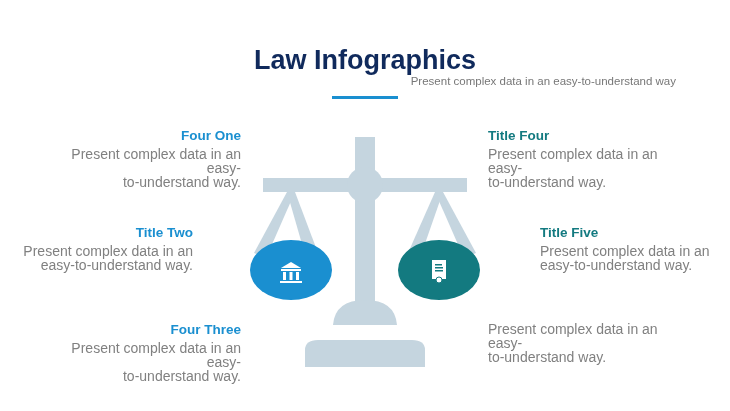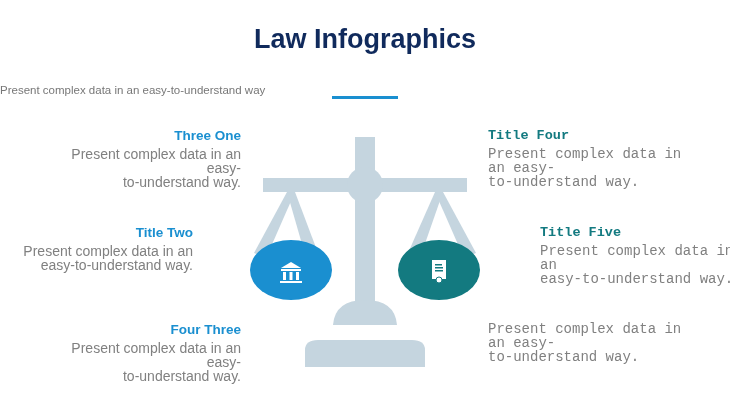--- a/index.html
+++ b/index.html
@@ -1,26 +1,26 @@
 <!DOCTYPE html>
 <html><head>
 <meta charset="utf-8">
 <style>
   * { margin:0; padding:0; box-sizing:border-box; }
   html, body { width:730px; height:411px; background:#ffffff; overflow:hidden; }
   body { position:relative; font-family:"Liberation Sans", sans-serif; }
-  .title { position:absolute; left:0; width:730px; top:24px; text-align:center; font-size:27px; font-weight:bold; color:#102a5c; }
-  .subtitle { position:absolute; left:0; width:676px; top:84px; text-align:left; font-size:11.5px; color:#777; }
+  .title { position:absolute; left:0; width:730px; top:45px; text-align:center; font-size:27px; font-weight:bold; color:#102a5c; }
+  .subtitle { position:absolute; left:0; width:676px; top:75px; text-align:right; font-size:11.5px; color:#777; }
   .underline { position:absolute; left:332px; top:96px; width:66px; height:3px; background:#1a8fd0; }
   .item { position:absolute; width:200px; }
   .item .h { font-size:13.5px; font-weight:bold; margin-bottom:4px; }
   .item .d { font-size:14px; color:#808080; line-height:14px; }
   .left { text-align:right; }
   .left .h { color:#1a8fd0; }
-  .right { text-align:left;font-family:Liberation Mono, monospace; }
+  .right { text-align:left; }
   .right .h { color:#137a80; }
   svg.scale { position:absolute; left:0; top:0; }
 </style>
 </head>
 <body>
 
 <div class="title">Law Infographics</div>
 <div class="subtitle">Present complex data in an easy-to-understand way</div>
 <div class="underline"></div>
 
@@ -56,21 +56,21 @@
   <g>
     <rect x="432" y="260" width="14" height="19" fill="#ffffff"></rect>
     <rect x="435" y="264" width="7" height="1.5" fill="#137a80"></rect>
     <rect x="435" y="267" width="8" height="1.5" fill="#137a80"></rect>
     <rect x="435" y="270" width="8" height="1.5" fill="#137a80"></rect>
     <circle cx="439" cy="280" r="3" fill="#ffffff" stroke="#137a80" stroke-width="1"></circle>
   </g>
 </svg>
 
 <div class="item left" style="left:41px; top:128px;">
-  <div class="h">Three One</div>
+  <div class="h">Four One</div>
   <div class="d">Present complex data in an easy-</div>
   <div class="d">to-understand way.</div>
 </div>
 <div class="item left" style="left:-7px; top:225px;">
   <div class="h">Title Two</div>
   <div class="d">Present complex data in an</div>
   <div class="d">easy-to-understand way.</div>
 </div>
 <div class="item left" style="left:41px; top:322px;">
   <div class="h">Four Three</div>

